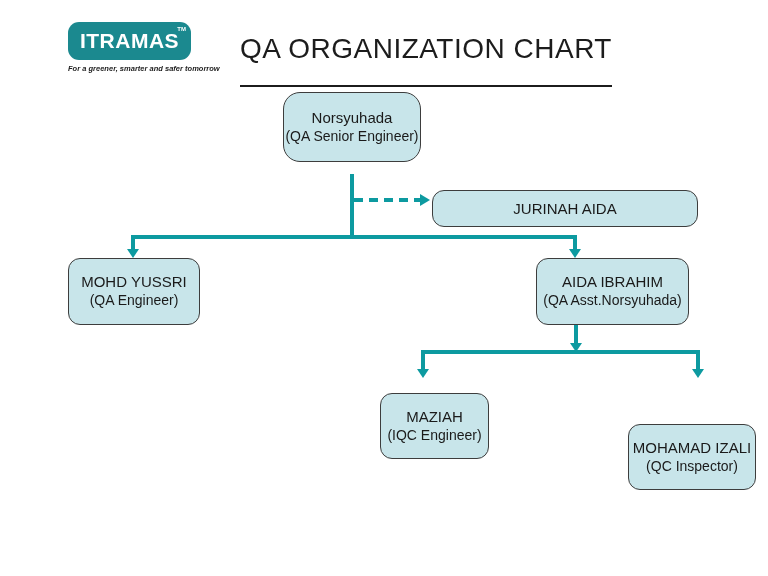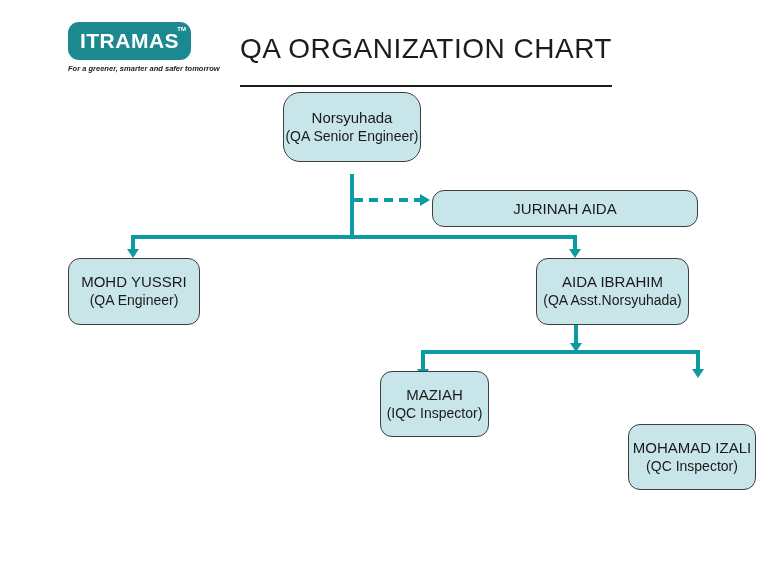--- a/index.html
+++ b/index.html
@@ -51,21 +51,21 @@
     text-align:center;box-sizing:border-box;line-height:1.25;
   }
   .node .name{font-size:15px;color:var(--text);}
   .node .role{font-size:14px;color:var(--text);}
 
   .node-norsyuhada{left:283px;top:92px;width:138px;height:70px;border-radius:17px;}
   .node-jurinah  {left:432px;top:190px;width:266px;height:37px;flex-direction:row;flex-wrap:wrap;text-align:center;}
   .node-jurinah .name,.node-jurinah .role{width:100%;line-height:1.15;}
   .node-yussri   {left:68px; top:258px;width:132px;height:67px;}
   .node-aida     {left:500px;top:258px;width:153px;height:67px;margin-left:36px;}
-  .node-maziah   {left:380px;top:371px;width:109px;height:66px;}
+  .node-maziah   {left:380px;top:393px;width:109px;height:66px;}
   .node-izali    {left:628px;top:379px;width:128px;height:66px;margin-top:45px;}
 
   
   .line{position:absolute;background:var(--teal);}
   .dashline{
     position:absolute;height:4px;
     background:repeating-linear-gradient(90deg,var(--teal) 0 9px,transparent 9px 15px);
   }
   .arrow-down{
     position:absolute;width:0;height:0;
@@ -141,21 +141,21 @@
     <div class="role">(QA Engineer)</div>
   </div>
 
   <div class="node node-aida">
     <div class="name">AIDA IBRAHIM</div>
     <div class="role">(QA Asst.Norsyuhada)</div>
   </div>
 
   <div class="node node-maziah">
     <div class="name">MAZIAH</div>
-    <div class="role">(IQC Inspector)</div>
+    <div class="role">(IQC Engineer)</div>
   </div>
 
   <div class="node node-izali">
     <div class="name">MOHAMAD IZALI</div>
     <div class="role">(QC Inspector)</div>
   </div>
 
 </div>
 
 </body></html>

